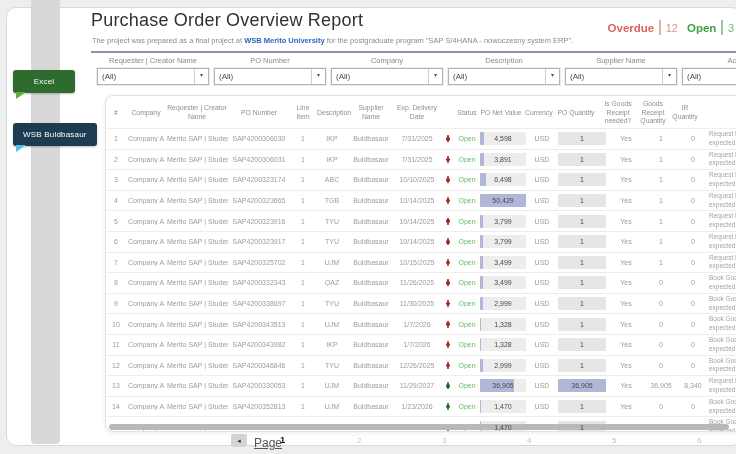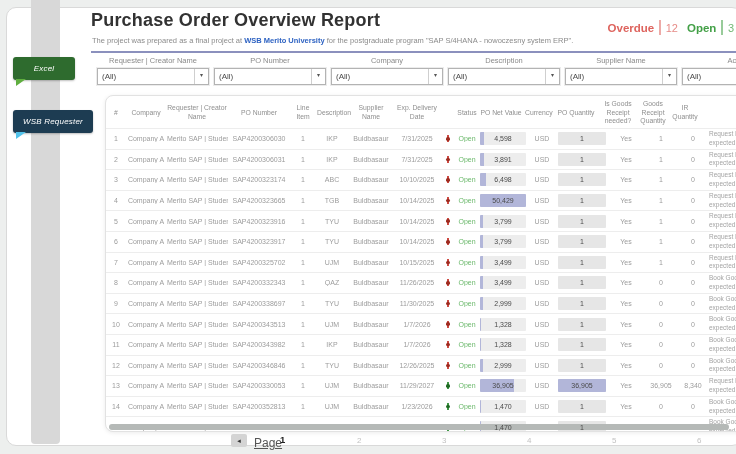--- a/index.html
+++ b/index.html
@@ -14,35 +14,35 @@
     position:absolute;left:6px;top:7px;width:736px;height:439px;
     background:#ffffff;border:1px solid #d9d9d9;border-radius:10px;
     box-sizing:border-box;
   }
   
   #side-band{
     position:absolute;left:31px;top:0;width:29px;height:444px;
     background:#d8d8d8;border-radius:0 0 4px 4px;
   }
   
-  #ribbons{position:absolute;left:13px;top:57px;width:90px;font-style:italic;}
+  #ribbons{position:absolute;left:13px;top:70px;width:90px;}
   .ribbon{
     position:relative;min-width:62px;height:23px;margin-bottom:30px;
     border-radius:3px;display:flex;align-items:center;justify-content:center;
     padding:0 10px;box-sizing:border-box;width:max-content;
     box-shadow:0 1px 2px rgba(0,0,0,.25);cursor:pointer;
   }
   .ribbon-label{color:#fff;font-size:8px;letter-spacing:.2px;white-space:nowrap;}
   .fold{
     position:absolute;left:3px;bottom:-6px;width:0;height:0;
     border-top:7px solid #000;border-right:10px solid transparent;
   }
   
   #page-title{
-    position:absolute;left:91px;top:10px;font-size:18px;font-weight:700;
+    position:absolute;left:91px;top:10px;font-size:18px;font-weight:400;
     color:#323232;letter-spacing:.2px;
   }
   #subtitle{
     position:absolute;left:92px;top:36px;font-size:7.5px;color:#8b8b8b;white-space:nowrap;
   }
   #subtitle .lnk{color:#2d62c2;font-weight:700;cursor:pointer;}
   #status-summary{
     position:absolute;top:20px;right:2px;display:flex;align-items:flex-end;gap:9px;
   }
   .sum-item{display:flex;align-items:center;gap:5px;}
@@ -126,21 +126,21 @@
 <div id="side-band"></div>
 
 <div id="ribbons">
   <div class="ribbon" style="background: rgb(46, 107, 46);">
     <span class="ribbon-label">Excel</span>
     <span class="fold" style="border-top-color: rgb(95, 174, 63);"></span>
   </div>
 
 
   <div class="ribbon" style="background: rgb(29, 60, 82);">
-    <span class="ribbon-label">WSB Requester</span>
+    <span class="ribbon-label">WSB Buldbasaur</span>
     <span class="fold" style="border-top-color: rgb(82, 194, 234);"></span>
   </div>
 </div>
 
 <div id="page-title">Purchase Order Overview Report</div>
 <div id="subtitle"><span>The project was prepared as a final project at </span><span class="lnk">WSB Merito University</span><span> for the postgraduate program "SAP S/4HANA - nowoczesny system ERP".</span></div>
 
 <div id="status-summary">
   <div class="sum-item" style="color: rgb(222, 100, 94);">
     <span class="sum-label">Overdue</span>

